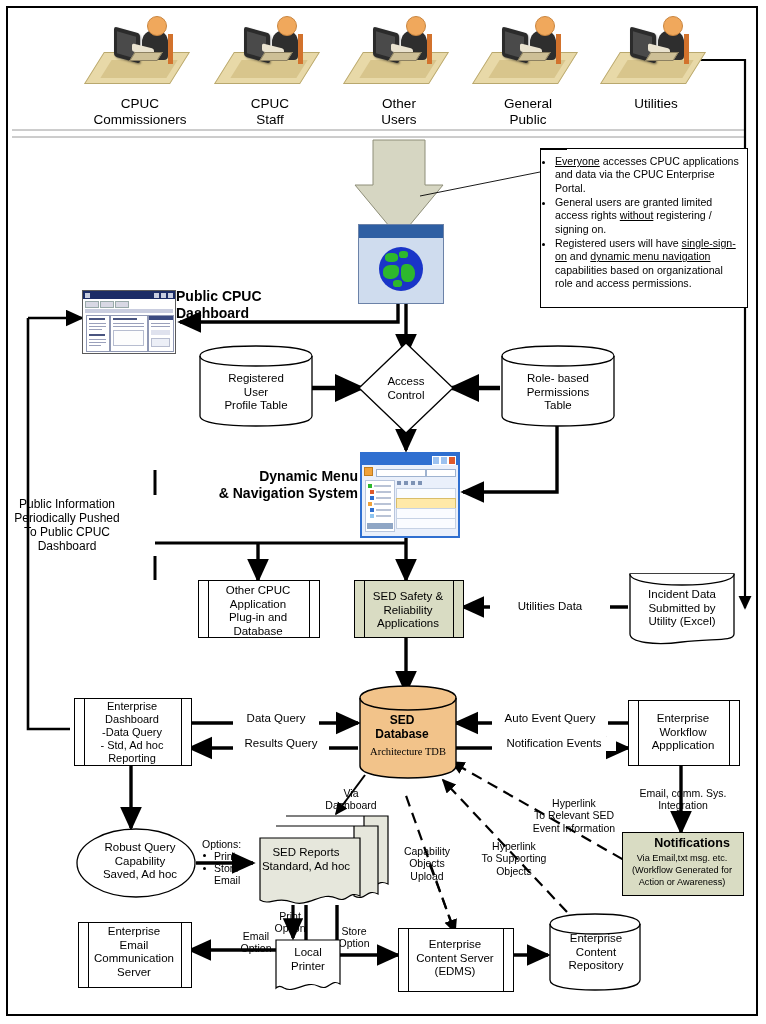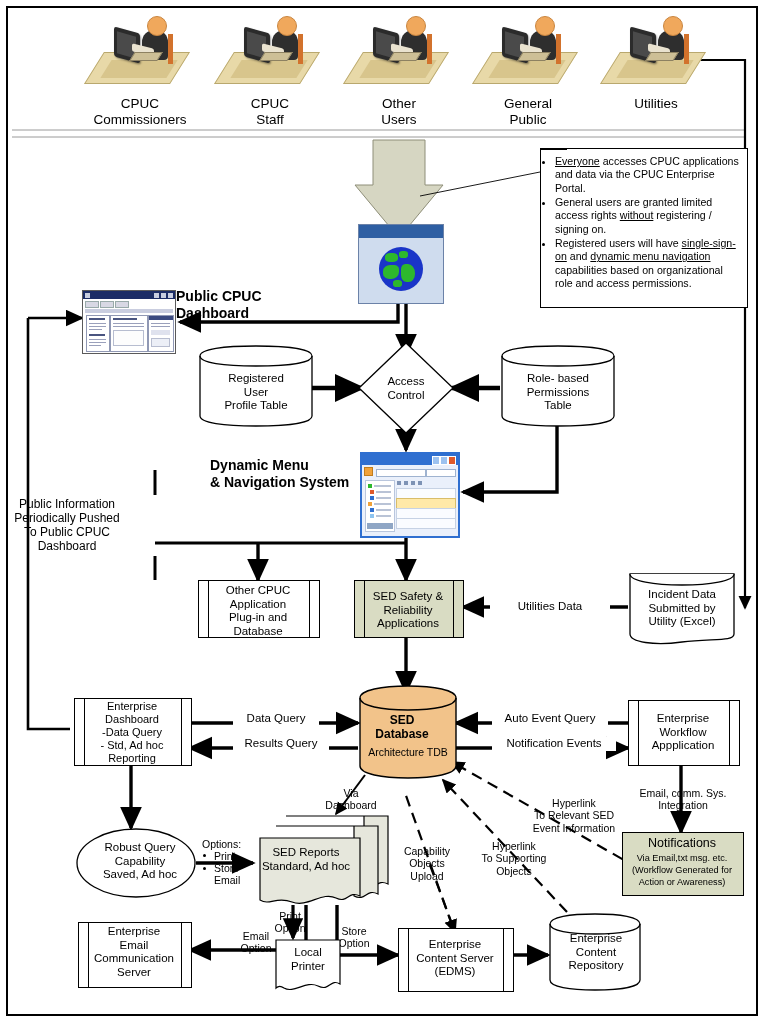--- a/index.html
+++ b/index.html
@@ -295,21 +295,21 @@
   <div class="txt lbl-box" style="left:508px;top:372px;width:100px;">Role- based
 Permissions
 Table</div>
 
   <svg class="abs" style="left:356px;top:340px;width:100px;height:96px;">
     <polygon points="50,3 97,48 50,93 3,48" fill="#fff" stroke="#000" stroke-width="1.3"></polygon>
   </svg>
   <div class="txt lbl-box" style="left:362px;top:375px;width:88px;">Access
 Control</div>
 
-  <div class="txt lbl-bold" style="left:210px;top:457px;width:148px;text-align:left;">Dynamic Menu
+  <div class="txt lbl-bold" style="left:210px;top:468px;width:148px;text-align:right;">Dynamic Menu
 &amp; Navigation System</div>
   <div class="win2" style="left:360px;top:452px;width:96px;height:82px;">
     <div class="t2"></div>
     <div class="btns">
       <div class="b" style="left:0;"></div>
         <div class="b" style="left:8px;"></div>
         <div class="brd" style="left:16px;"></div>
     </div>
     <div class="abs" style="left:2px;top:13px;width:9px;height:9px;background:#f0a23a;border:1px solid #c07d1d;"></div>
     <div class="addr" style="left:14px;top:15px;width:48px;"></div>
@@ -377,40 +377,40 @@
 -Data Query
 - Std, Ad hoc
 Reporting</div>
 
   <svg class="abs" style="left:358px;top:684px;width:100px;height:98px;">
     <path d="M2,14 C2,6 24,2 50,2 C76,2 98,6 98,14 L98,82 C98,90 76,94 50,94 C24,94 2,90 2,82 Z" fill="#f2c38a" stroke="#000" stroke-width="1.4"></path>
     <path d="M2,14 C2,22 24,26 50,26 C76,26 98,22 98,14" fill="none" stroke="#000" stroke-width="1.4"></path>
   </svg>
   <div class="txt lbl-box" style="left:362px;top:713px;width:80px;font-weight:bold;font-size:12px;">SED
 Database</div>
-  <div class="txt lbl-sm" style="left:362px;top:746px;width:92px;">Architecture TDB</div>
+  <div class="txt lbl-sm" style="left:362px;top:746px;width:92px;font-family:Liberation Serif, serif;">Architecture TDB</div>
 
   <div class="txt lbl-md" style="left:233px;top:712px;width:86px;background:#fff;">Data Query</div>
   <div class="txt lbl-md" style="left:233px;top:737px;width:96px;background:#fff;">Results Query</div>
   <div class="txt lbl-md" style="left:492px;top:712px;width:116px;background:#fff;">Auto Event Query</div>
   <div class="txt lbl-md" style="left:492px;top:737px;width:124px;background:#fff;">Notification Events</div>
 
   <div class="procbox" style="left:628px;top:700px;width:110px;height:64px;background:#fff;">
     <div class="abs" style="left:9px;top:0;bottom:0;border-left:1.2px solid #000;"></div>
     <div class="abs" style="right:9px;top:0;bottom:0;border-left:1.2px solid #000;"></div>
   </div>
   <div class="txt lbl-box" style="left:634px;top:712px;width:98px;">Enterprise
 Workflow
 Appplication</div>
 
   <div class="txt lbl-sm" style="left:628px;top:787px;width:110px;">Email, comm. Sys.
 Integration</div>
 
   <div class="plainbox" style="left:622px;top:832px;width:120px;height:62px;background:#d9dcc3;"></div>
-  <div class="txt" style="left:624px;top:836px;width:116px;font-weight:normal;font-size:12.5px;">Notifications</div>
+  <div class="txt" style="left:624px;top:836px;width:116px;font-weight:bold;font-size:12.5px;padding-left:10px;">Notifications</div>
   <div class="txt" style="left:624px;top:853px;width:116px;font-size:9.2px;line-height:1.28;">Via Email,txt msg. etc.
 (Workflow Generated for
 Action or Awareness)</div>
 
   <div class="txt lbl-sm" style="left:318px;top:787px;width:66px;">Via
 Dashboard</div>
   <div class="txt lbl-sm" style="left:386px;top:845px;width:82px;">Capability
 Objects
 Upload</div>
   <div class="txt lbl-sm" style="left:466px;top:840px;width:96px;">Hyperlink

